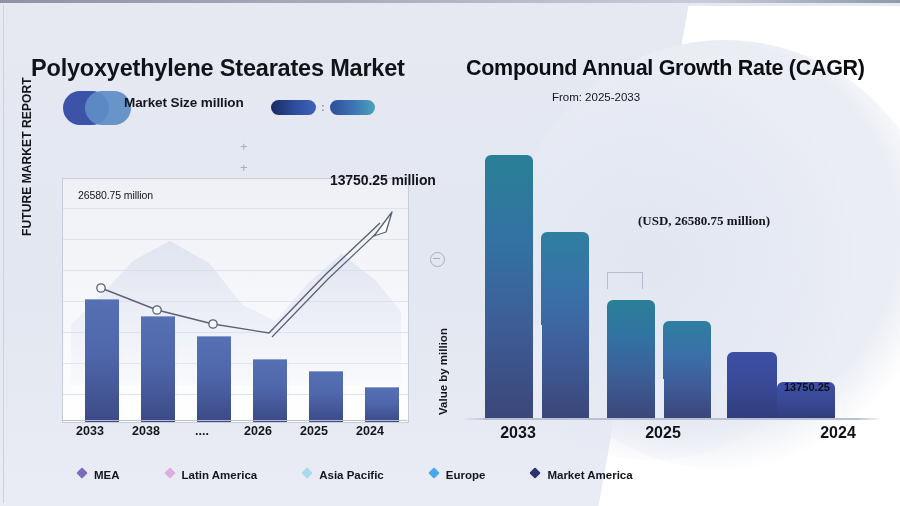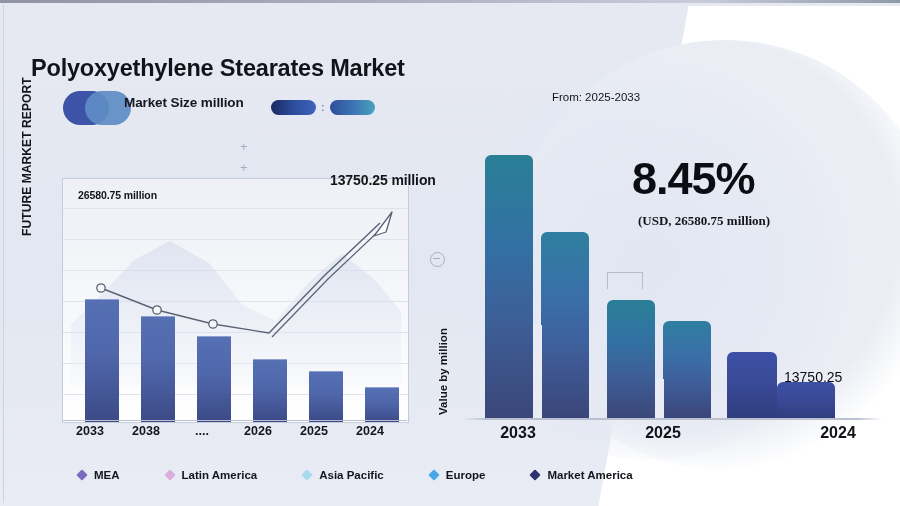--- a/index.html
+++ b/index.html
@@ -76,21 +76,21 @@
     overflow:hidden;
   }
   .gridline{position:absolute;left:0;width:100%;height:1px;background:#dfe3ec;}
   .blob{
     position:absolute;left:8px;top:46px;width:330px;height:160px;
     background:linear-gradient(180deg,rgba(205,213,232,.55),rgba(238,241,248,.25));
     -webkit-clip-path:polygon(0 100%,0 62%,9% 44%,19% 22%,30% 10%,42% 24%,52% 50%,62% 60%,72% 36%,82% 18%,92% 34%,100% 54%,100% 100%);
     clip-path:polygon(0 100%,0 62%,9% 44%,19% 22%,30% 10%,42% 24%,52% 50%,62% 60%,72% 36%,82% 18%,92% 34%,100% 54%,100% 100%);
   }
   .lbl-left-val{
-    position:absolute;left:78px;top:189px;font-size:10.5px;font-weight:bold;color:#13151b;
+    position:absolute;left:78px;top:189px;font-size:10.5px;font-weight:normal;color:#13151b;
     white-space:nowrap;letter-spacing:-.1px;
   }
   .lbl-right-val{
     position:absolute;left:330px;top:172px;font-size:14px;font-weight:bold;color:#13151b;
     white-space:nowrap;letter-spacing:-.1px;
   }
   .lbars{position:absolute;left:0;top:0;width:345px;height:243px;}
   .lbar{
     position:absolute;bottom:0;width:34px;
     background:linear-gradient(180deg,#5670b4 0%,#4f66ab 45%,#3c4a86 100%);
@@ -107,21 +107,21 @@
     font-size:12px;font-weight:bold;color:#14161c;letter-spacing:.1px;white-space:nowrap;
   }
   .ylabel-right{
     position:absolute;left:437px;top:415px;width:140px;
     transform:rotate(-90deg);transform-origin:left top;
     font-size:11.5px;font-weight:bold;color:#14161c;white-space:nowrap;
   }
 
   
   .legend{position:absolute;left:78px;top:466px;height:18px;display:flex;align-items:center;}
-  .legend-item{display:flex;align-items:center;margin-right:46px;white-space:nowrap;}
+  .legend-item{display:flex;align-items:flex-start;margin-right:46px;white-space:nowrap;}
   .legend-dot{width:8px;height:8px;margin-right:8px;transform:rotate(45deg);border-radius:1px;}
   .legend-label{font-size:11.5px;font-weight:bold;color:#14161c;}
 
   
   .right-title{
     position:absolute;left:466px;top:56px;width:420px;
     font-size:21.5px;font-weight:bold;color:#0c0e13;letter-spacing:-.3px;white-space:nowrap;
   }
   .right-sub{
     position:absolute;left:466px;top:91px;width:260px;text-align:center;
@@ -145,21 +145,21 @@
     background:linear-gradient(180deg,#2f7fa0 0%,#3a6fa8 35%,#3f5c98 65%,#3a4578 100%);
   }
   .rbar.navy{
     background:linear-gradient(180deg,#3b4fa5 0%,#3a4a97 45%,#2f3c7c 100%);
   }
   .rbar-notch{position:absolute;bottom:0;width:9px;background:#e9ecf4;}
   .raxis{position:absolute;left:462px;top:418px;width:420px;height:2px;
     background:linear-gradient(90deg,rgba(185,192,210,0) 0%,#b9c0d2 6%,#b9c0d2 94%,rgba(185,192,210,0) 100%);}
   .rxlabel{position:absolute;top:424px;width:110px;text-align:center;
     font-size:16px;font-weight:bold;color:#111319;}
-  .rvaluelabel{position:absolute;left:784px;top:369px;font-size:14px;font-weight:normal;color:#0c0e13;white-space:nowrap;}
+  .rvaluelabel{position:absolute;left:784px;top:381px;font-size:11px;font-weight:bold;color:#0c0e13;white-space:nowrap;}
   .bracket{position:absolute;left:607px;top:272px;width:34px;height:16px;
     border-left:1px solid #b6bccd;border-top:1px solid #b6bccd;border-right:1px solid #b6bccd;
     border-bottom:none;transform:skewX(0deg);}
   .bracket:after{content:"";position:absolute;left:-1px;top:15px;width:36px;height:1px;background:#b6bccd;opacity:0;}
 
   
   .trend{position:absolute;left:62px;top:178px;width:345px;height:243px;}
 </style>
 </head>
 <body>
@@ -228,38 +228,38 @@
     <div class="xlabel" style="left:56px">2038</div>
     <div class="xlabel" style="left:112px">....</div>
     <div class="xlabel" style="left:168px">2026</div>
     <div class="xlabel" style="left:224px">2025</div>
     <div class="xlabel" style="left:280px">2024</div>
   </div>
 
   <div class="ylabel-left">FUTURE MARKET REPORT</div>
   <div class="ylabel-right">Value by million</div>
 
+  <div class="right-title">Compound Annual Growth Rate (CAGR)</div>
   <div class="right-sub">From: 2025-2033</div>
 
   <div class="rbars">
     <div class="rbar" style="left:30px;  width:48px; height:265px;"></div>
     <div class="rbar alt" style="left:86px;  width:48px; height:188px;"></div>
     <div class="rbar-notch" style="left:78px;  height:95px;"></div>
 
     <div class="rbar" style="left:152px; width:48px; height:120px;"></div>
     <div class="rbar alt" style="left:208px; width:48px; height:99px;"></div>
     <div class="rbar-notch" style="left:200px; height:41px;"></div>
 
     <div class="rbar navy" style="left:272px; width:50px; height:68px;"></div>
     <div class="rbar navy" style="left:322px; width:58px; height:38px;"></div>
   </div>
 
   <div class="bracket"></div>
 
-  <div class="cagr-big">8.45%</div>
   <div class="cagr-sub">(USD, 26580.75 million)</div>
   <div class="rvaluelabel">13750.25</div>
 
   <div class="raxis"></div>
   <div class="rxlabel" style="left:463px">2033</div>
   <div class="rxlabel" style="left:608px">2025</div>
   <div class="rxlabel" style="left:783px">2024</div>
 
   <div class="legend">
     <div class="legend-item">

